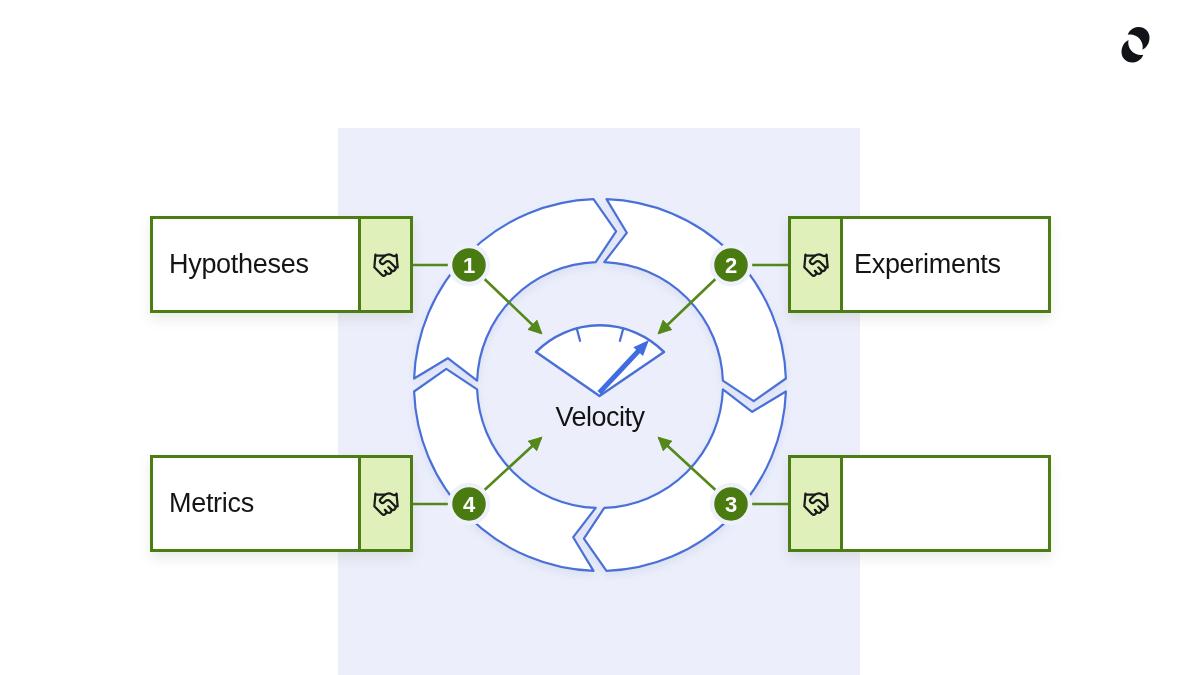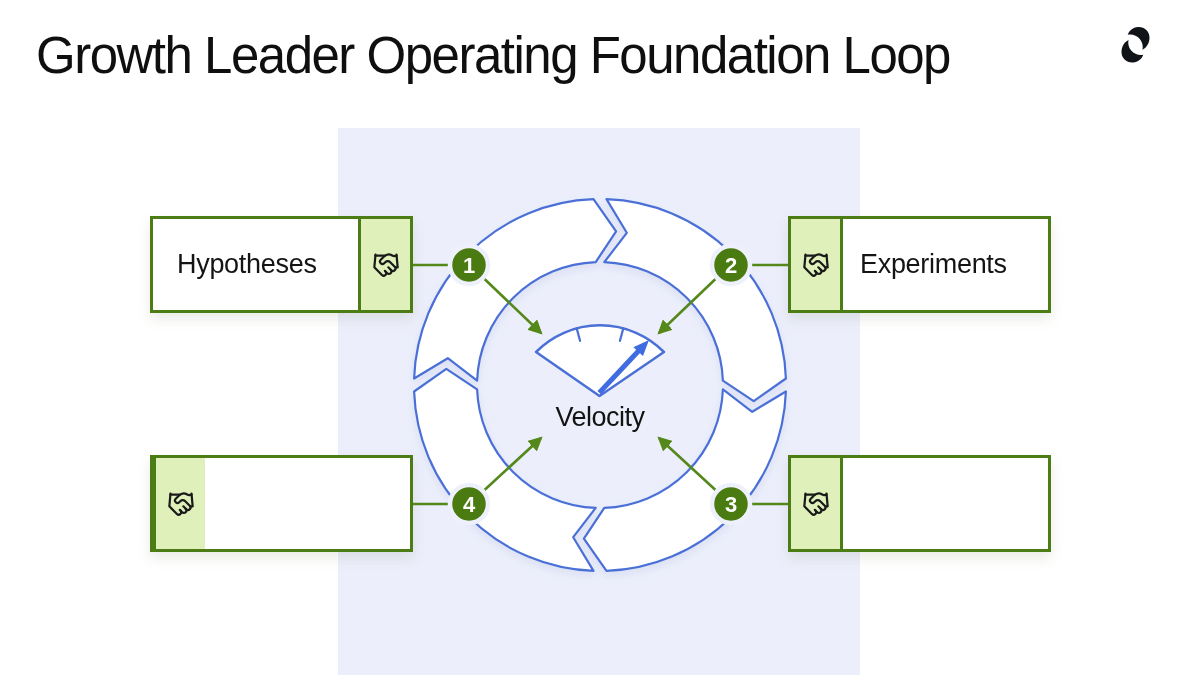--- a/index.html
+++ b/index.html
@@ -30,35 +30,34 @@
   .velocity{fill:#131313;font-size:27px;font-weight:500;text-anchor:middle;letter-spacing:-0.5px;}
   .node-box{
     position:absolute;width:263px;height:97px;box-sizing:border-box;
     border:3px solid #4c7c14;background:#ffffff;display:flex;align-items:stretch;
     box-shadow:0 6px 12px rgba(90,100,60,0.13);
   }
   .node-label{
     flex:1;display:flex;align-items:center;font-size:27px;font-weight:500;
     color:#141414;letter-spacing:-0.3px;white-space:nowrap;
   }
-  .pad-l{padding-left:24px;}
-  .pad-r{padding-left:17px;}
+  .pad-l{padding-left:16px;}
+  .pad-r{padding-left:11px;}
   .icon-panel{
     width:49px;flex:0 0 49px;background:#dff0ba;display:flex;align-items:center;justify-content:center;
   }
   .panel-right{border-left:3px solid #4c7c14;}
   .panel-left{border-right:3px solid #4c7c14;}
   .hand-icon{stroke:#1a1a1a;fill:none;stroke-width:1.9;stroke-linecap:round;stroke-linejoin:round;}
 </style>
 </head>
 <body>
 
 <div class="canvas">
 
-  <h1 class="title">Growth Leader Operating Foundation Loop</h1>
 
   <svg class="logo" viewBox="0 0 40 40" aria-hidden="true">
     <g fill="#101418">
       <path id="blade" d="M33.5 13.5 C33.5 7.2 28.2 2.6 21.8 3.1 C17.1 3.5 13.2 6.5 11.7 10.8 C16.2 9.9 20.8 11.5 23.8 15.1 C26.3 18.1 27.3 22 26.5 25.7 C30.8 23.6 33.5 18.9 33.5 13.5 Z"></path>
       <use href="#blade" transform="rotate(180 19.5 20.8)"></use>
     </g>
   </svg>
 
   <div class="lavender"></div>
 
@@ -136,20 +135,21 @@
         <path d="m14 14 2.5 2.5a1 1 0 1 0 3-3l-3.88-3.88a3 3 0 0 0-4.24 0l-.88.88a1 1 0 1 1-3-3l2.81-2.81a5.79 5.79 0 0 1 7.06-.87l.47.28a2 2 0 0 0 1.42.25L21 4"></path>
         <path d="m21 3 1 11h-2"></path>
           <path d="M3 3 2 14l6.5 6.5a1 1 0 1 0 3-3"></path>
           <path d="M3 4h8"></path>
       </svg>
     </div>
     <div class="node-label pad-r">Experiments</div>
   </div>
 
   <div class="node-box" style="left:150px;top:455px;">
+    <div class="node-label pad-l">Metrics</div>
     <div class="icon-panel panel-right">
       <svg class="hand-icon" width="28" height="28" viewBox="0 0 24 24">
         <path d="m11 17 2 2a1 1 0 1 0 3-3"></path>
         <path d="m14 14 2.5 2.5a1 1 0 1 0 3-3l-3.88-3.88a3 3 0 0 0-4.24 0l-.88.88a1 1 0 1 1-3-3l2.81-2.81a5.79 5.79 0 0 1 7.06-.87l.47.28a2 2 0 0 0 1.42.25L21 4"></path>
         <path d="m21 3 1 11h-2"></path>
           <path d="M3 3 2 14l6.5 6.5a1 1 0 1 0 3-3"></path>
           <path d="M3 4h8"></path>
       </svg>
     </div>
   </div>

